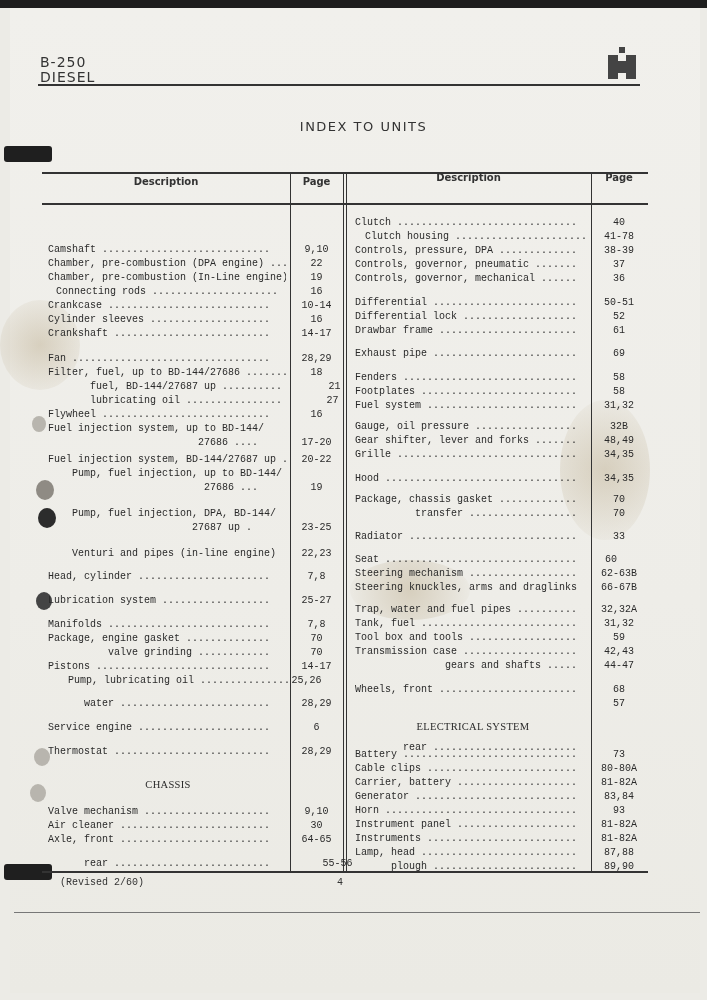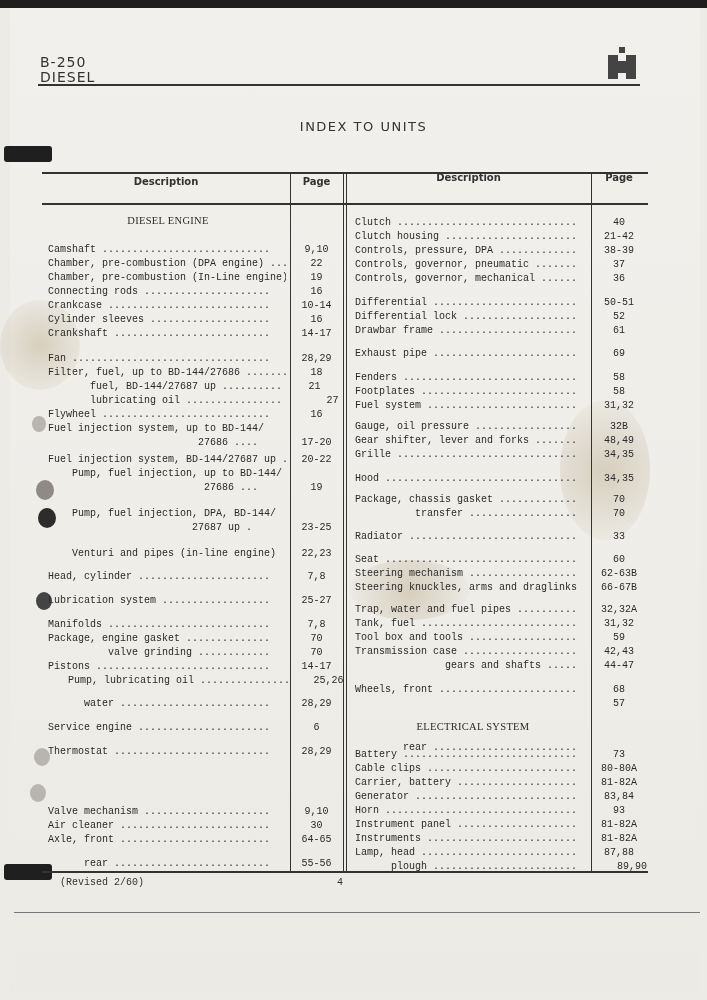--- a/index.html
+++ b/index.html
@@ -80,35 +80,35 @@
   <div class="vline" style="left:346px;top:172px;height:700px;"></div>
   <div class="vline" style="left:591px;top:172px;height:700px;"></div>
 
   <div class="colhead" style="left:42px;width:248px;">Description</div>
   <div class="colhead" style="left:290px;width:53px;">Page</div>
   <div class="colhead" style="left:346px;width:245px;top:172px;">Description</div>
   <div class="colhead" style="left:591px;width:56px;top:172px;">Page</div>
 </div>
 
 <div class="col" id="leftcol" style="left:48px;top:0;width:295px;height:1000px;">
-  <div class="section" style="left:0;width:240px;top:214px;">DIESEL ENGINE</div>
+  <div class="section" style="left:0;width:240px;top:778px;">CHASSIS</div>
 <div class="row" style="top: 243px;">
       <span class="desc" style="width: 238px;">Camshaft ............................</span>
       <span class="pg" style="left: 242px; width: 53px;">9,10</span>
     </div>
     <div class="row" style="top: 257px;">
       <span class="desc" style="width: 238px;">Chamber, pre-combustion (DPA engine) ...</span>
       <span class="pg" style="left: 242px; width: 53px;">22</span>
     </div>
     <div class="row" style="top: 271px;">
       <span class="desc" style="width: 238px;">Chamber, pre-combustion (In-Line engine)</span>
       <span class="pg" style="left: 242px; width: 53px;">19</span>
     </div>
     <div class="row" style="top: 285px;">
-      <span class="desc" style="width: 238px;">Connecting rods .....................</span>
+      <span class="desc" style="width: 238px; text-align: center;">Connecting rods .....................</span>
       <span class="pg" style="left: 242px; width: 53px;">16</span>
     </div>
     <div class="row" style="top: 299px;">
       <span class="desc" style="width: 238px;">Crankcase ...........................</span>
       <span class="pg" style="left: 242px; width: 53px;">10-14</span>
     </div>
     <div class="row" style="top: 313px;">
       <span class="desc" style="width: 238px;">Cylinder sleeves ....................</span>
       <span class="pg" style="left: 242px; width: 53px;">16</span>
     </div>
@@ -119,21 +119,21 @@
     <div class="row" style="top: 352px;">
       <span class="desc" style="width: 238px;">Fan .................................</span>
       <span class="pg" style="left: 242px; width: 53px;">28,29</span>
     </div>
     <div class="row" style="top: 366px;">
       <span class="desc" style="width: 238px;">Filter, fuel, up to BD-144/27686 .......</span>
       <span class="pg" style="left: 242px; width: 53px;">18</span>
     </div>
     <div class="row" style="top: 380px;">
       <span class="desc" style="width: 238px;">       fuel, BD-144/27687 up ..........</span>
-      <span class="pg" style="left: 240px; width: 53px;">21</span>
+      <span class="pg" style="left: 260px; width: 53px;">21</span>
     </div>
     <div class="row" style="top: 394px;">
       <span class="desc" style="width: 238px;">       lubricating oil ................</span>
       <span class="pg" style="left: 258px; width: 53px;">27</span>
     </div>
     <div class="row" style="top: 408px;">
       <span class="desc" style="width: 238px;">Flywheel ............................</span>
       <span class="pg" style="left: 242px; width: 53px;">16</span>
     </div>
     <div class="row" style="top: 422px;">
@@ -187,21 +187,21 @@
     <div class="row" style="top: 646px;">
       <span class="desc" style="width: 238px;">          valve grinding ............</span>
       <span class="pg" style="left: 242px; width: 53px;">70</span>
     </div>
     <div class="row" style="top: 660px;">
       <span class="desc" style="width: 238px;">Pistons .............................</span>
       <span class="pg" style="left: 242px; width: 53px;">14-17</span>
     </div>
     <div class="row" style="top: 674px;">
       <span class="desc" style="width: 238px; margin-left: 20px;">Pump, lubricating oil ...............</span>
-      <span class="pg" style="left: 254px; width: 53px;">25,26</span>
+      <span class="pg" style="left: 232px; width: 53px;">25,26</span>
     </div>
     <div class="row" style="top: 697px;">
       <span class="desc" style="width: 238px;">      water .........................</span>
       <span class="pg" style="left: 242px; width: 53px;">28,29</span>
     </div>
     <div class="row" style="top: 721px;">
       <span class="desc" style="width: 238px;">Service engine ......................</span>
       <span class="pg" style="left: 242px; width: 53px;">6</span>
     </div>
     <div class="row" style="top: 745px;">
@@ -215,33 +215,33 @@
     <div class="row" style="top: 819px;">
       <span class="desc" style="width: 238px;">Air cleaner .........................</span>
       <span class="pg" style="left: 242px; width: 53px;">30</span>
     </div>
     <div class="row" style="top: 833px;">
       <span class="desc" style="width: 238px;">Axle, front .........................</span>
       <span class="pg" style="left: 242px; width: 53px;">64-65</span>
     </div>
     <div class="row" style="top: 857px;">
       <span class="desc" style="width: 238px;">      rear ..........................</span>
-      <span class="pg" style="left: 242px; width: 53px;">55-56</span>
+      <span class="pg" style="left: 242px; width: 53px; padding-left: 21px;">55-56</span>
     </div>
   </div>
 
 <div class="col" id="rightcol" style="left:355px;top:0;width:300px;height:1000px;">
   <div class="section" style="left:0;width:236px;top:720px;">ELECTRICAL SYSTEM</div>
 <div class="row" style="top: 216px;">
       <span class="desc" style="width: 232px;">Clutch ..............................</span>
       <span class="pg" style="left: 236px; width: 56px;">40</span>
     </div>
     <div class="row" style="top: 230px;">
-      <span class="desc" style="width: 232px;">Clutch housing ......................</span>
-      <span class="pg" style="left: 236px; width: 56px;">21-42</span>
+      <span class="desc" style="width: 232px; text-align: right;">Clutch housing ......................</span>
+      <span class="pg" style="left: 236px; width: 56px;">41-78</span>
     </div>
     <div class="row" style="top: 244px;">
       <span class="desc" style="width: 232px;">Controls, pressure, DPA .............</span>
       <span class="pg" style="left: 236px; width: 56px;">38-39</span>
     </div>
     <div class="row" style="top: 258px;">
       <span class="desc" style="width: 232px;">Controls, governor, pneumatic .......</span>
       <span class="pg" style="left: 236px; width: 56px;">37</span>
     </div>
     <div class="row" style="top: 272px;">
@@ -299,21 +299,21 @@
     <div class="row" style="top: 507px;">
       <span class="desc" style="width: 232px;">          transfer ..................</span>
       <span class="pg" style="left: 236px; width: 56px;">70</span>
     </div>
     <div class="row" style="top: 530px;">
       <span class="desc" style="width: 232px;">Radiator ............................</span>
       <span class="pg" style="left: 236px; width: 56px;">33</span>
     </div>
     <div class="row" style="top: 553px;">
       <span class="desc" style="width: 232px;">Seat ................................</span>
-      <span class="pg" style="left: 236px; width: 56px;">60</span>
+      <span class="pg" style="left: 228px; width: 56px;">60</span>
     </div>
     <div class="row" style="top: 567px;">
       <span class="desc" style="width: 232px;">Steering mechanism ..................</span>
       <span class="pg" style="left: 236px; width: 56px;">62-63B</span>
     </div>
     <div class="row" style="top: 581px;">
       <span class="desc" style="width: 232px;">Steering knuckles, arms and draglinks</span>
       <span class="pg" style="left: 236px; width: 56px;">66-67B</span>
     </div>
     <div class="row" style="top: 603px;">
@@ -371,20 +371,20 @@
     <div class="row" style="top: 832px;">
       <span class="desc" style="width: 232px;">Instruments .........................</span>
       <span class="pg" style="left: 236px; width: 56px;">81-82A</span>
     </div>
     <div class="row" style="top: 846px;">
       <span class="desc" style="width: 232px;">Lamp, head ..........................</span>
       <span class="pg" style="left: 236px; width: 56px;">87,88</span>
     </div>
     <div class="row" style="top: 860px;">
       <span class="desc" style="width: 232px;">      plough ........................</span>
-      <span class="pg" style="left: 236px; width: 56px; margin-left: 13px;">89,90</span>
+      <span class="pg" style="left: 236px; width: 56px;">89,90</span>
     </div>
   </div>
 
 <div class="footer" style="left:60px;top:877px;">(Revised 2/60)</div>
 <div class="footer" style="left:337px;top:877px;">4</div>
 
 <div style="position:absolute;left:14px;top:912px;width:686px;height:1px;background:#777;"></div>
 
 </body></html>

